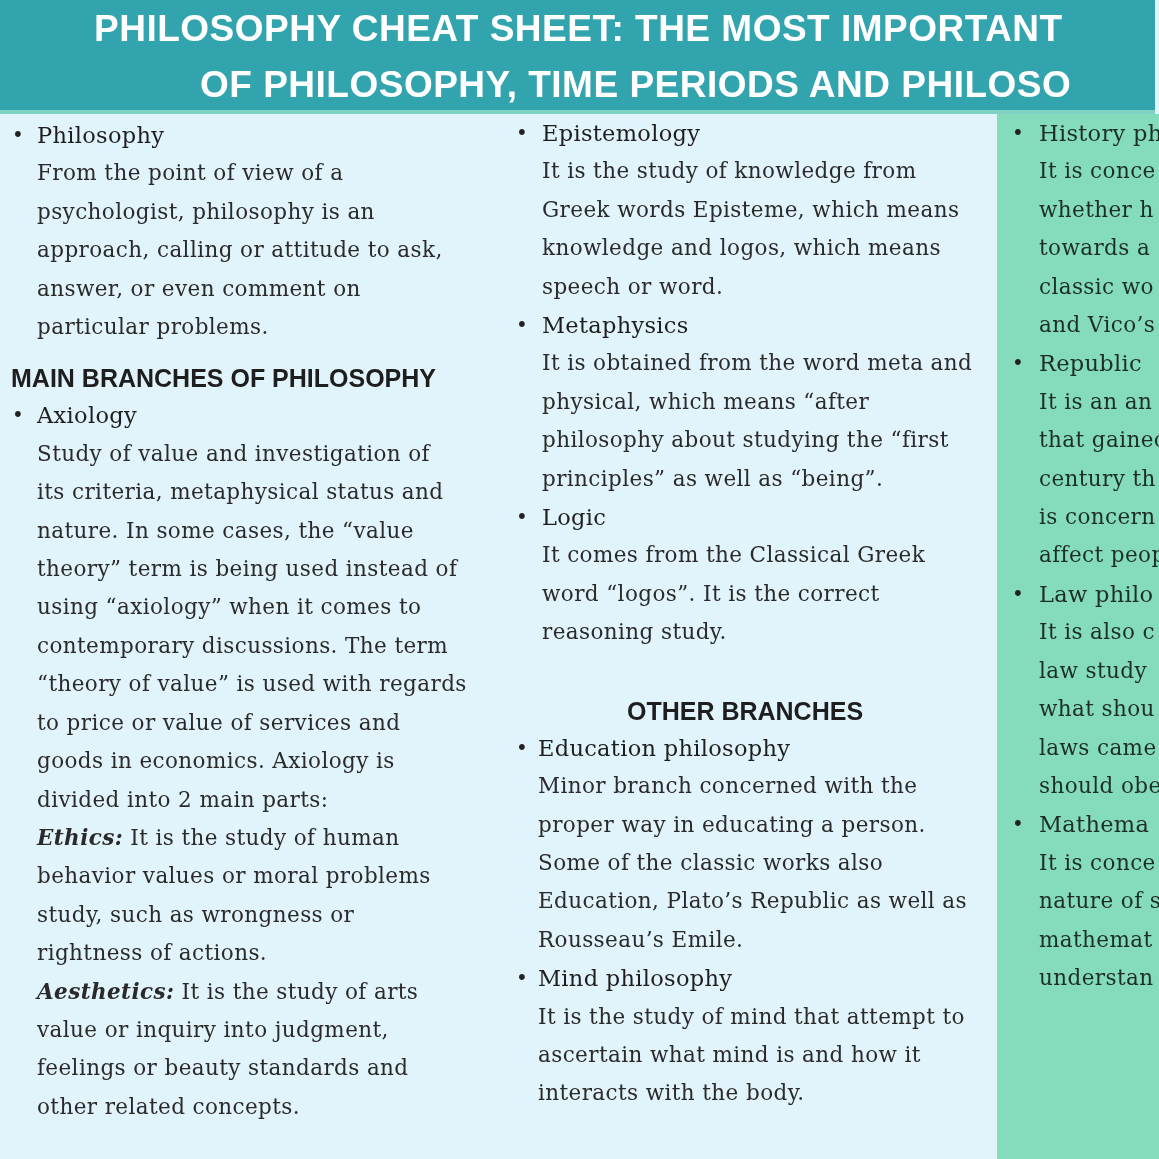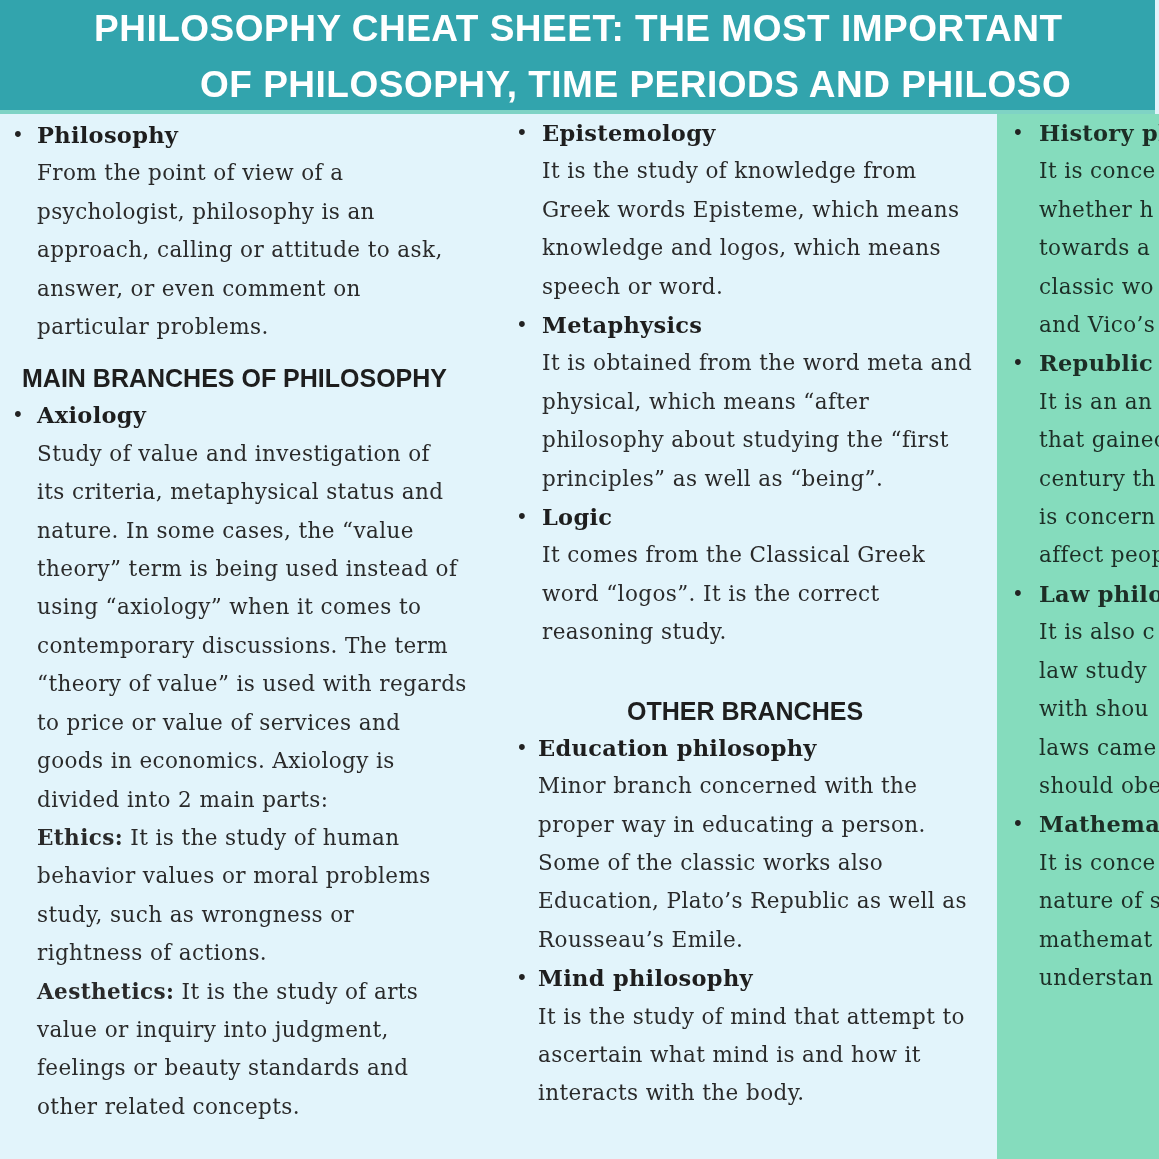--- a/index.html
+++ b/index.html
@@ -30,53 +30,53 @@
   .col3 { left: 997px; width: 162px; background: #85dcbd; }
   .item { position: relative; padding-left: 37px; }
   .col2 .item { padding-left: 37px; }
   .col3 .item { padding-left: 42px; }
   .bullet {
     position: absolute; left: 12px; top: 0; font-size: 20px; line-height: 38.4px;
   }
   .col2 .bullet { left: 11px; }
   .col3 .bullet { left: 15px; }
   .item-title {
-    font-weight: 700; font-size: 22.5px; line-height: 38.4px; white-space: nowrap;
+    font-weight: 400; font-size: 22.5px; line-height: 38.4px; white-space: nowrap;
     color: #1e1e1e; letter-spacing: 0.3px;
   }
   .item-text {
     font-size: 21.5px; line-height: 38.4px; color: #2a2a2a; letter-spacing: 0.4px;
     white-space: nowrap;
   }
   .col3 .item-text, .col3 .item-title { color: #1d2e26; }
   .section-heading {
     font-family: "Liberation Sans", sans-serif; font-weight: 700;
     font-size: 25px; color: #1e1e1e; white-space: nowrap; line-height: 36px; margin-top: 41px;
   }
-  .sub-label { font-weight: 700; }
+  .sub-label { font-weight: 700; font-style: italic; }
 </style>
 </head>
 <body>
 
 <div class="header">
   <div class="title-line t1">PHILOSOPHY CHEAT SHEET: THE MOST IMPORTANT</div>
   <div class="title-line t2">OF PHILOSOPHY, TIME PERIODS AND PHILOSO</div>
 </div>
 
 <div class="col col1">
   <div class="item" style="margin-top:2px;">
     <span class="bullet">•</span>
     <div class="item-title">Philosophy</div>
     <div class="item-text">From the point of view of a</div>
     <div class="item-text">psychologist, philosophy is an</div>
     <div class="item-text">approach, calling or attitude to ask,</div>
     <div class="item-text">answer, or even comment on</div>
     <div class="item-text">particular problems.</div>
   </div>
-  <div class="section-heading" style="margin-top:14px; padding-left:22px;">MAIN BRANCHES OF PHILOSOPHY</div>
+  <div class="section-heading" style="margin-top:14px; padding-left:11px;">MAIN BRANCHES OF PHILOSOPHY</div>
   <div class="item">
     <span class="bullet">•</span>
     <div class="item-title">Axiology</div>
     <div class="item-text">Study of value and investigation of</div>
     <div class="item-text">its criteria, metaphysical status and</div>
     <div class="item-text">nature. In some cases, the “value</div>
     <div class="item-text">theory” term is being used instead of</div>
     <div class="item-text">using “axiology” when it comes to</div>
     <div class="item-text">contemporary discussions. The term</div>
     <div class="item-text">“theory of value” is used with regards</div>
@@ -154,21 +154,21 @@
     <div class="item-text">that gainec</div>
     <div class="item-text">century th</div>
     <div class="item-text">is concern</div>
     <div class="item-text">affect peop</div>
   </div>
   <div class="item">
     <span class="bullet">•</span>
     <div class="item-title">Law philo</div>
     <div class="item-text">It is also c</div>
     <div class="item-text">law study</div>
-    <div class="item-text">with shou</div>
+    <div class="item-text">what shou</div>
     <div class="item-text">laws came</div>
     <div class="item-text">should obe</div>
   </div>
   <div class="item">
     <span class="bullet">•</span>
     <div class="item-title">Mathema</div>
     <div class="item-text">It is conce</div>
     <div class="item-text">nature of s</div>
     <div class="item-text">mathemat</div>
     <div class="item-text">understan</div>

